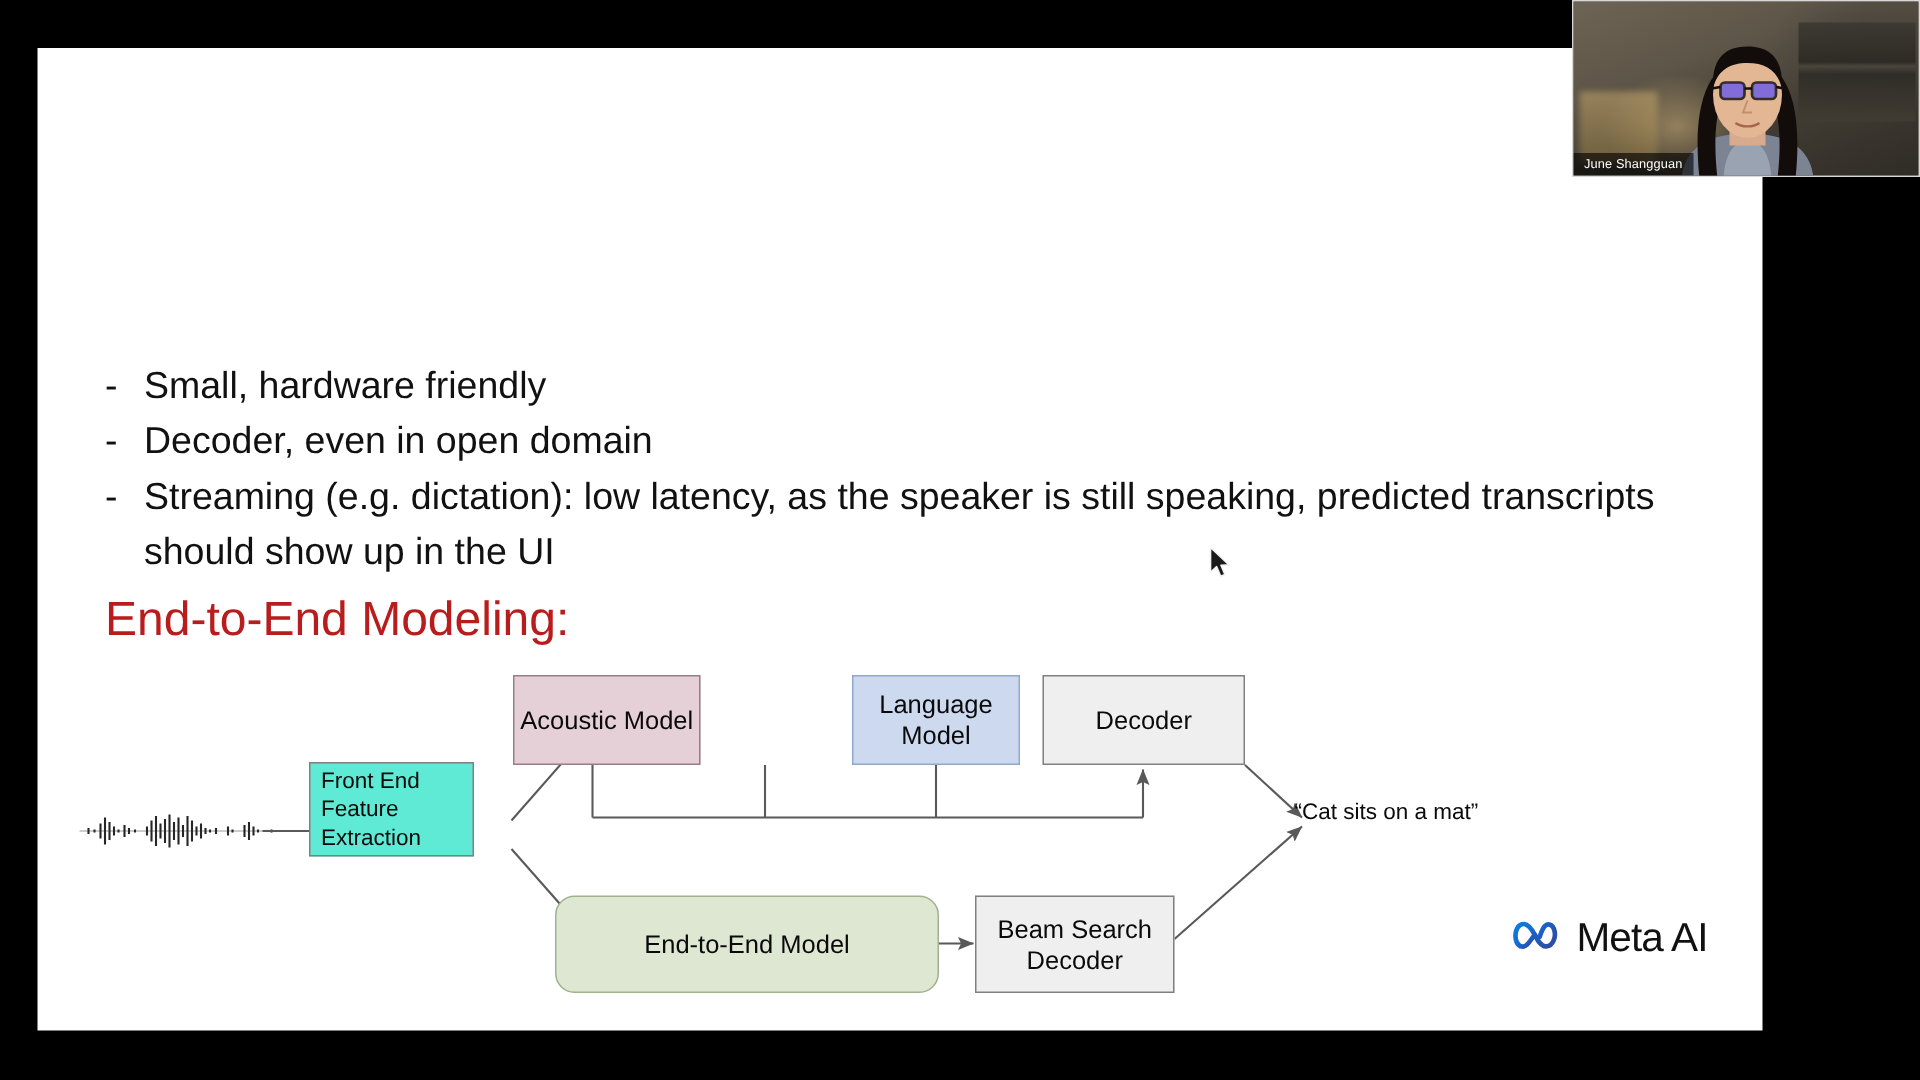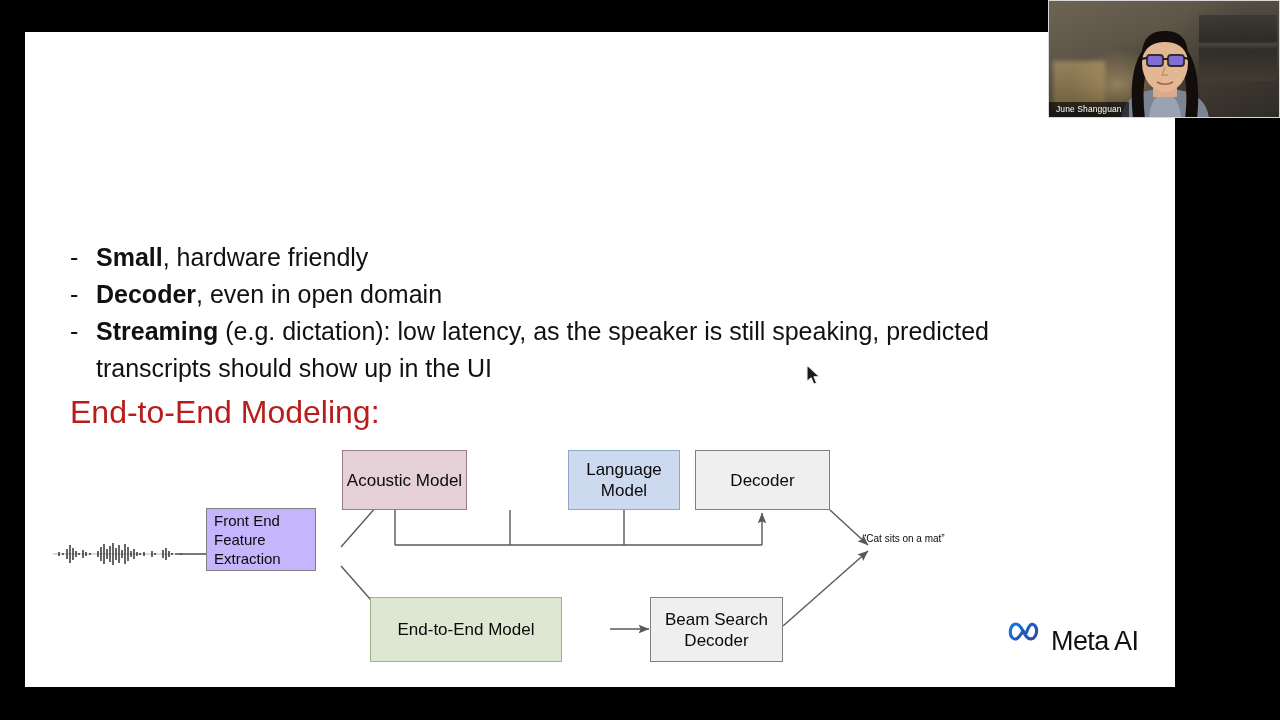--- a/index.html
+++ b/index.html
@@ -32,49 +32,49 @@
     font-size:26px; color:#111; line-height:34px;
   }
   .bullets {
     position:absolute; left:45px; top:207px;
     width:1040px;
     font-size:25px; color:#111; line-height:37px;
   }
   .bullet { display:flex; align-items:flex-start; }
   .dash { width:26px; flex:0 0 26px; }
   .btext { flex:1; }
-  .btext b { font-weight:700;text-align:center; }
+  .btext b { font-weight:400;text-align:center; }
   .e2e-head {
     position:absolute; left:45px; top:363px;
     font-size:32px; color:#b91c1c; line-height:34px;
   }
 
   
   .meta-logo {
     position:absolute; left:983px; top:578px;
     display:flex; align-items:center; gap:9px;
   }
   .meta-logo .mark { display:block; }
   .meta-logo .wordmark {
-    font-size:27px; color:#111; letter-spacing:-0.6px; font-weight:500;margin-top:16px;
+    font-size:27px; color:#111; letter-spacing:-0.6px; font-weight:500;
   }
 
   
   #diagram { position:absolute; left:0; top:0; width:1150px; height:655px; }
   .dbox {
     position:absolute;
     border:1.4px solid #808080;
     display:flex; align-items:center; justify-content:center;
     text-align:center;
     font-size:17px; line-height:21px; color:#0a0a0a;
     font-family:"Liberation Sans", sans-serif;
   }
   .quote-txt {
     position:absolute; left:838px; top:501px;
-    font-size:10px; color:#0a0a0a; white-space:nowrap;
+    font-size:15px; color:#0a0a0a; white-space:nowrap;
   }
 
   
   #webcam {
     position:absolute; left:1048px; top:0;
     width:232px; height:118px;
     overflow:hidden; background:#4a4438;
     border:1px solid #d8d8d8;
     text-align:right;
   }
@@ -167,39 +167,39 @@
         <line x1="370" y1="513" x2="737" y2="513" stroke="#595959" stroke-width="1.4"></line>
         <line x1="737" y1="513" x2="737" y2="481" stroke="#595959" stroke-width="1.4" marker-end="url(#ah)"></line>
 
         <line x1="805" y1="478" x2="843" y2="513" stroke="#595959" stroke-width="1.4" marker-end="url(#ah)"></line>
 
         <line x1="585" y1="597" x2="624" y2="597" stroke="#595959" stroke-width="1.4" marker-end="url(#ah)"></line>
 
         <line x1="758" y1="594" x2="843" y2="519" stroke="#595959" stroke-width="1.4" marker-end="url(#ah)"></line>
       </svg>
 
-      <div class="dbox" style="left:181px;top:476px;width:110px;height:63px;background:#c4b5fd;
+      <div class="dbox" style="left:181px;top:476px;width:110px;height:63px;background:#5eead4;
                   justify-content:flex-start;text-align:left;padding:0 7px;font-size:15px;line-height:19px;">
         <span>Front End Feature Extraction</span>
       </div>
 
       <div class="dbox" style="left:317px;top:418px;width:125px;height:60px;background:#e6d0d8;border-color:#9a7d88;">
         <span>Acoustic Model</span>
       </div>
 
 
       <div class="dbox" style="left:670px;top:418px;width:135px;height:60px;background:#efefef;">
         <span>Decoder</span>
       </div>
 
       <div class="dbox" style="left:543px;top:418px;width:112px;height:60px;background:#ccd9ef;border-color:#8fa7c9;">
         <span>Language Model</span>
       </div>
 
-      <div class="dbox" style="left:345px;top:565px;width:192px;height:65px;background:#dde7d2;border-color:#9fb28c;">
+      <div class="dbox" style="left:345px;top:565px;width:256px;height:65px;background:#dde7d2;border-color:#9fb28c;border-radius:13px;">
         <span>End-to-End Model</span>
       </div>
 
       <div class="dbox" style="left:625px;top:565px;width:133px;height:65px;background:#efefef;">
         <span>Beam Search Decoder</span>
       </div>
 
       <div class="quote-txt">“Cat sits on a mat”</div>
     </div>
 

